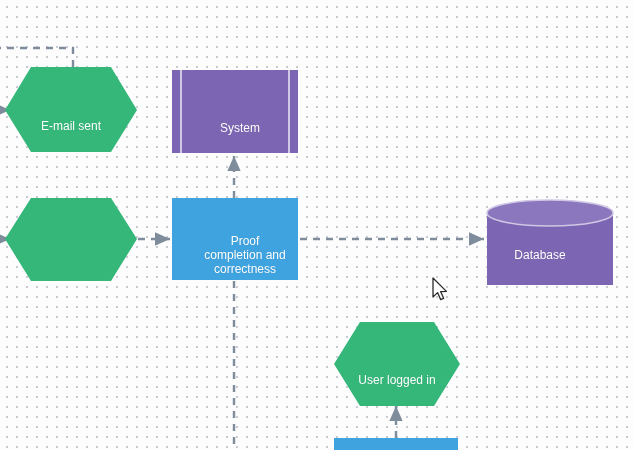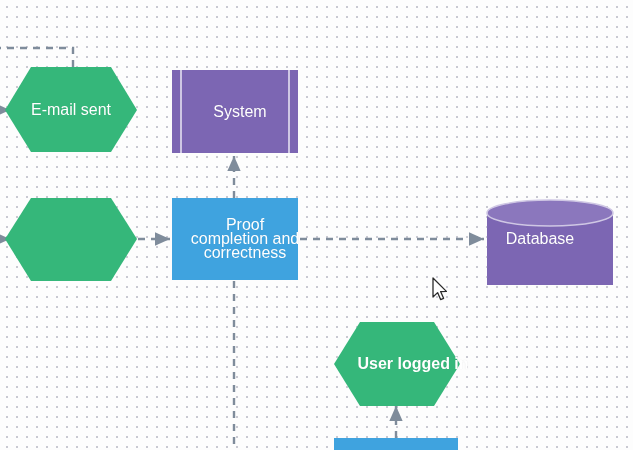--- a/index.html
+++ b/index.html
@@ -25,26 +25,27 @@
     position: absolute;
     left: 0;
     top: 0;
     width: 633px;
     height: 450px;
   }
   .node-label {
     position: absolute;
     color: #ffffff;
     font-family: "Liberation Sans", sans-serif;
-    font-size: 16px;
+    font-size: 12px;
     line-height: 14px;
     text-align: center;
     white-space: pre-line;
     pointer-events: none;
     text-shadow: 0 0 1px rgba(0,0,0,0.12);
+    margin-top: 16px;
   }
   .cursor-layer {
     position: absolute;
     pointer-events: none;
   }
 </style>
 </head>
 <body>
 
 <div id="canvas">
@@ -128,19 +129,19 @@
 
   <div class="node-label" style="left:172px; top:105px; width:136px;">System</div>
 
 
   <div class="node-label" style="left:172px; top:218px; width:146px;">Proof
 completion and
 correctness</div>
 
   <div class="node-label" style="left:487px; top:232px; width:106px;">Database</div>
 
-  <div class="node-label" style="left:350px; top:357px; width:126px;font-weight:bold;">User logged in</div>
+  <div class="node-label" style="left:334px; top:357px; width:126px;">User logged in</div>
 
   <svg class="cursor-layer" width="18" height="26" viewBox="0 0 18 26" style="left:431px; top:277px;" xmlns="http://www.w3.org/2000/svg">
     <path d="M 2 1 L 2 20 L 6.6 15.6 L 9.6 22.6 L 12.6 21.3 L 9.6 14.6 L 15.4 14.4 Z" fill="#ffffff" stroke="#2b2b2b" stroke-width="1.3" stroke-linejoin="round"></path>
   </svg>
 
 </div>
 
 </body></html>

